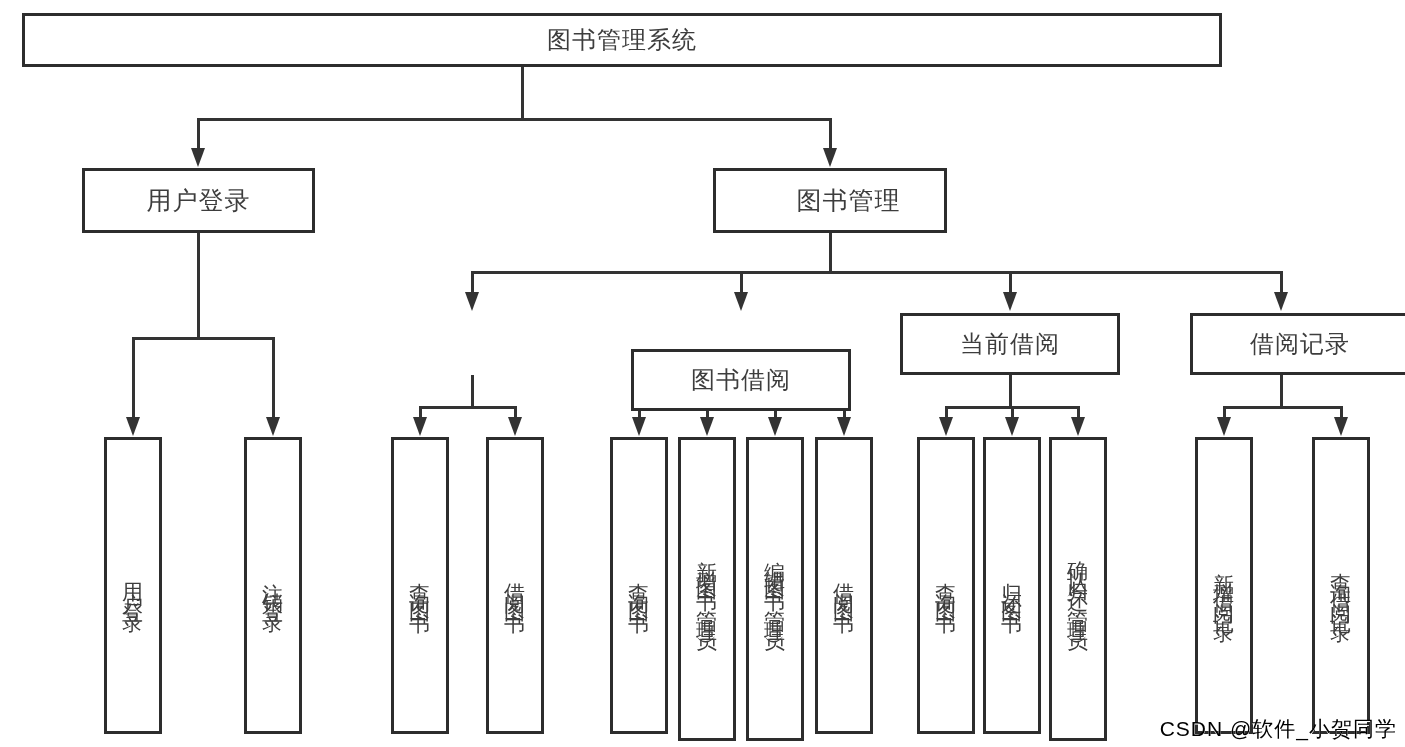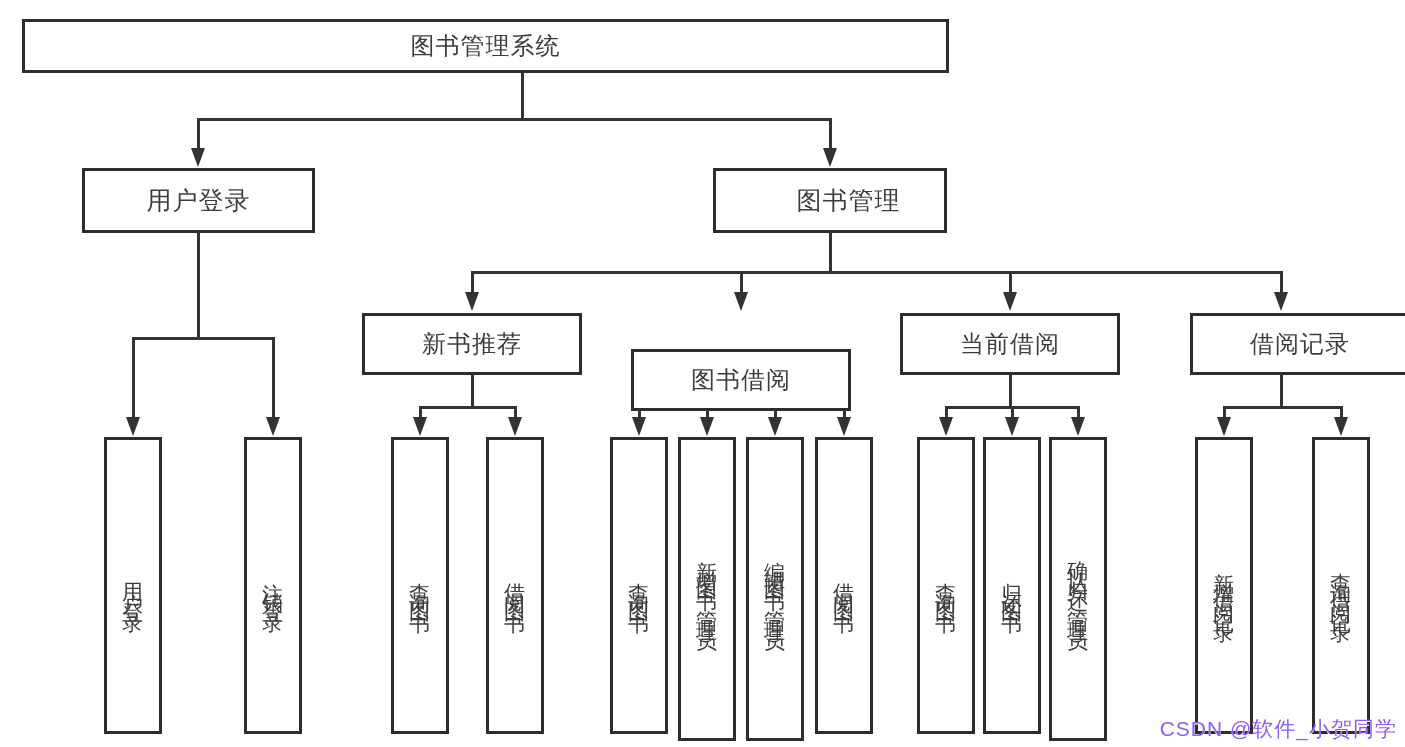--- a/index.html
+++ b/index.html
@@ -45,21 +45,21 @@
     font-size: 21px;
     line-height: 1;
     letter-spacing: 10px;
     white-space: nowrap;
   }
   .watermark {
     position: absolute;
     right: 8px;
     bottom: 4px;
     font-size: 21px;
-    color: #8b5cf6;
+    color: #000000;
     letter-spacing: 1px;
     white-space: nowrap;
     text-shadow: 0 1px 0 #ffffff;
     margin-left: 16px;
   }
 </style>
 </head>
 <body>
 
 <div class="stage">
@@ -125,34 +125,31 @@
       <polygon points="768,417 782,417 775,436"></polygon>
       <polygon points="837,417 851,417 844,436"></polygon>
       <polygon points="939,417 953,417 946,436"></polygon>
       <polygon points="1005,417 1019,417 1012,436"></polygon>
       <polygon points="1071,417 1085,417 1078,436"></polygon>
       <polygon points="1217,417 1231,417 1224,436"></polygon>
       <polygon points="1334,417 1348,417 1341,436"></polygon>
     </g>
   </svg>
 
-  <div class="node h-node root-node" style="left:22px; top:19px; width:927px; height:54px;text-align:center;">
+  <div class="node h-node root-node" style="left:22px; top:13px; width:1200px; height:54px;text-align:center;">
     <span>图书管理系统</span>
   </div>
 
   <div class="node h-node l2-node" style="left:82px; top:168px; width:233px; height:65px;">
     <span>用户登录</span>
   </div>
   <div class="node h-node l2-node" style="left:713px; top:168px; width:234px; height:65px;padding-left:37px;">
     <span>图书管理</span>
   </div>
 
-  <div class="node h-node l3-node" style="left:362px; top:313px; width:220px; height:62px;">
-    <span>新书推荐</span>
-  </div>
   <div class="node h-node l3-node" style="left:631px; top:313px; width:220px; height:62px;margin-top:36px;">
     <span>图书借阅</span>
   </div>
   <div class="node h-node l3-node" style="left:900px; top:313px; width:220px; height:62px;text-align:center;">
     <span>当前借阅</span>
   </div>
   <div class="node h-node l3-node" style="left:1171px; top:313px; width:220px; height:62px;margin-left:19px;">
     <span>借阅记录</span>
   </div>
 

